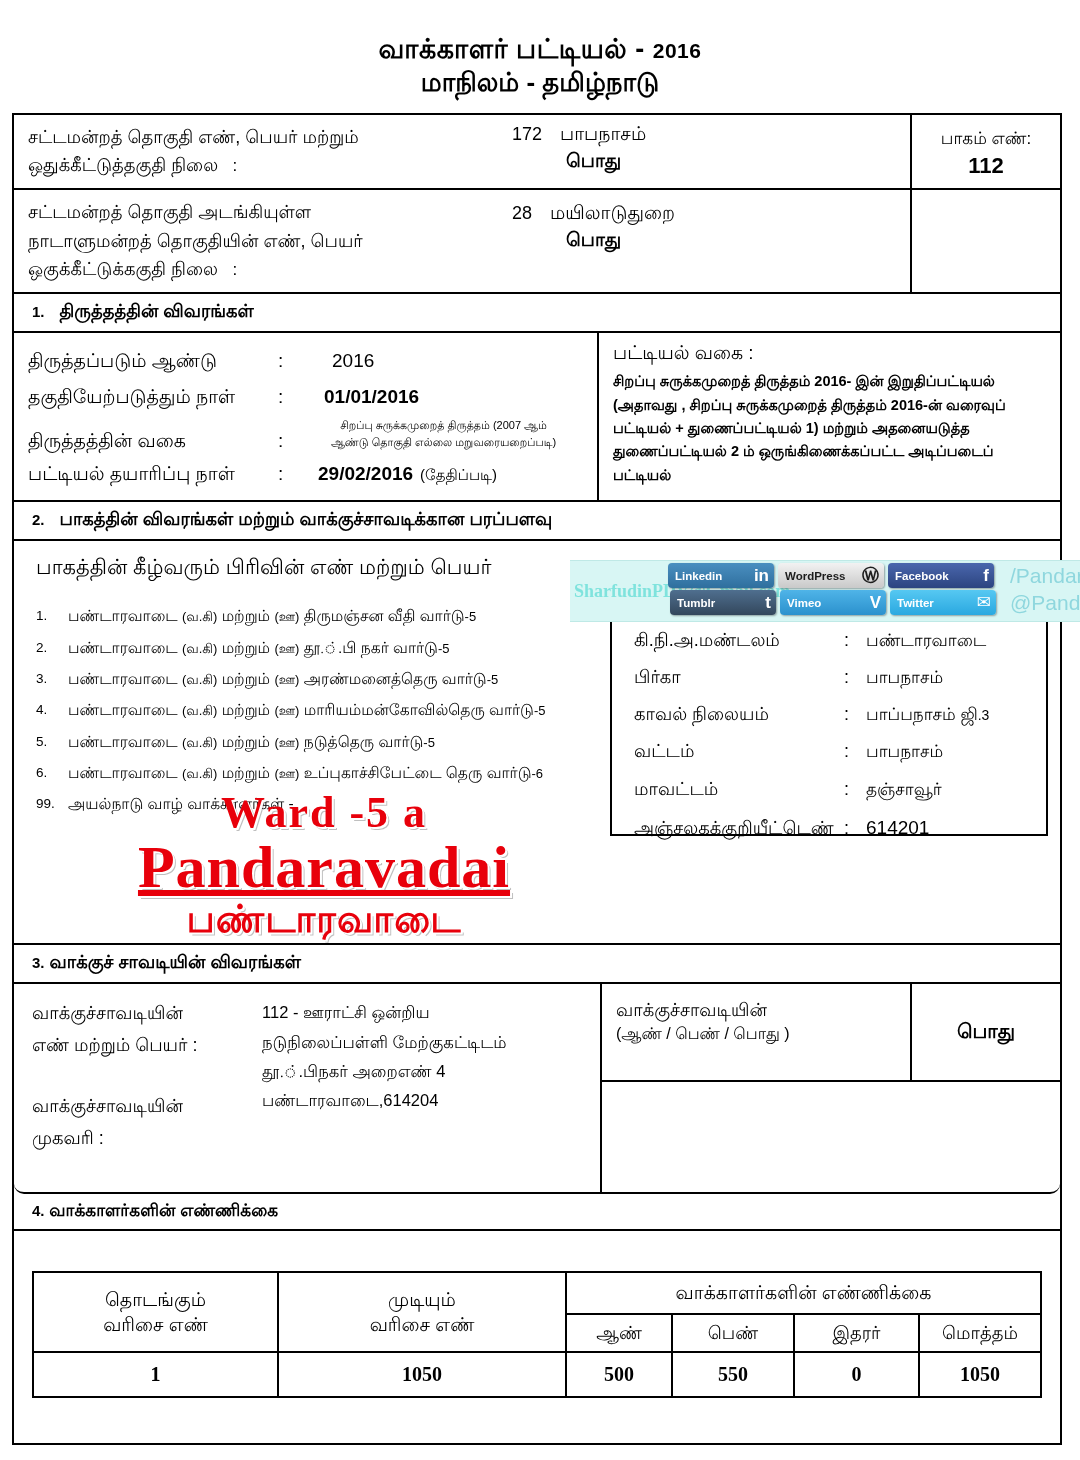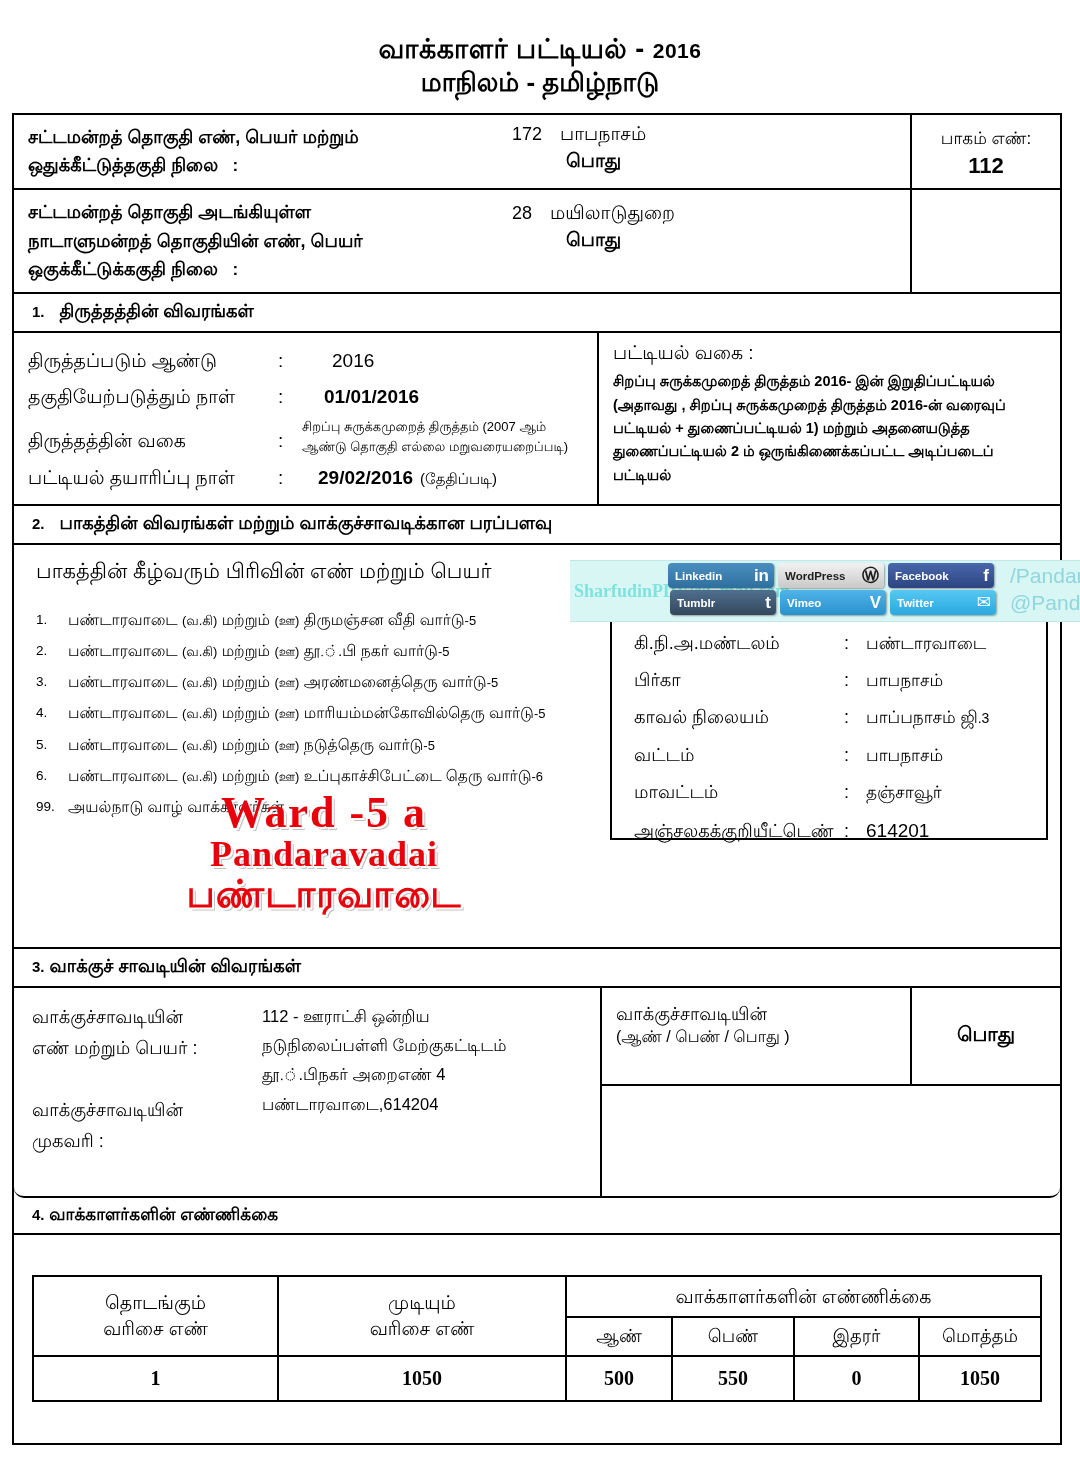--- a/index.html
+++ b/index.html
@@ -44,21 +44,21 @@
   }
 
   .row-line { border-bottom: 2.5px solid #000; }
   .v-line   { border-right: 2.5px solid #000; }
 
   
   .hdr-row { display: flex; }
   .hdr-left { flex: 0 0 898px; padding: 8px 0 8px 14px; }
   .hdr-right { flex: 1; text-align: center; padding-top: 14px; border-radius: 11px; }
 
-  .lbl-line { font-size: 18px; line-height: 1.58; white-space: nowrap; font-weight: bold; }
+  .lbl-line { font-size: 18px; line-height: 1.58; white-space: nowrap; }
   .lbl-colon { font-size: 17px; }
 
   .hdr-inner { display: flex; }
   .hdr-inner .labels { flex: 0 0 470px; }
   .hdr-inner .values { flex: 1; padding-left: 14px; }
   .val-num { font-size: 18px; }
   .val-name { font-size: 19px; }
   .val-bold { font-size: 19px; font-weight: bold; }
   .valrow1 { display: flex; align-items: baseline; gap: 18px; }
   .valrow2 { padding-left: 54px; margin-top: 3px; }
@@ -83,21 +83,21 @@
   .s1-line .k { flex: 0 0 250px; }
   .s1-line .c { flex: 0 0 24px; }
   .s1-line .v { font-weight: bold; font-size: 19px; }
   .s1-line .v.plain { font-weight: normal; }
   .s1-line .vsmall { font-size: 15px; font-weight: normal; }
 
   .s1-type { display: flex; align-items: flex-start; font-size: 19px; margin: 2px 0; }
   .s1-type .k { flex: 0 0 250px; padding-top: 13px; }
   .s1-type .c { flex: 0 0 24px; padding-top: 13px; }
   .s1-type .v {
-    font-size: 13px; line-height: 1.55; text-align: left; flex: 1; padding-right: 12px;
+    font-size: 11px; line-height: 1.55; text-align: center; flex: 1; padding-right: 12px;
   }
 
   .s1-right .rhead { font-size: 19px; margin-bottom: 4px; }
   .s1-right .rbody { font-size: 14.5px; font-weight: bold; line-height: 1.62; }
 
   
   .s2-body { position: relative; display: flex; }
   .s2-left { flex: 0 0 588px; padding: 14px 0 10px 22px; }
   .s2-left h3 { margin: 0 0 18px 0; font-size: 21px; font-weight: normal; }
   .s2-list { list-style: none; margin: 0; padding: 0; }
@@ -129,21 +129,21 @@
     text-align: center;
     color: #e8000b;
     font-family: "Liberation Serif", "DejaVu Serif", serif;
     font-weight: bold;
     line-height: 1.04;
     text-shadow: 2px 2px 0 #ffffff, 3px 3px 0 rgba(0,0,0,0.25);
     z-index: 6;
     pointer-events: none;
   }
   .ward-stamp .l1 { font-size: 44px; letter-spacing: 2px; }
-  .ward-stamp .l2 { font-size: 36px; letter-spacing: 1px; }
+  .ward-stamp .l2 { font-size: 60px; letter-spacing: 1px; text-decoration: underline; }
   .ward-stamp .l3 {
     font-size: 38px;
     font-family: "Liberation Sans", "DejaVu Sans", sans-serif;
     letter-spacing: 1px;
     margin-top: 2px;
   }
 
   
   .watermark {
     position: absolute;

